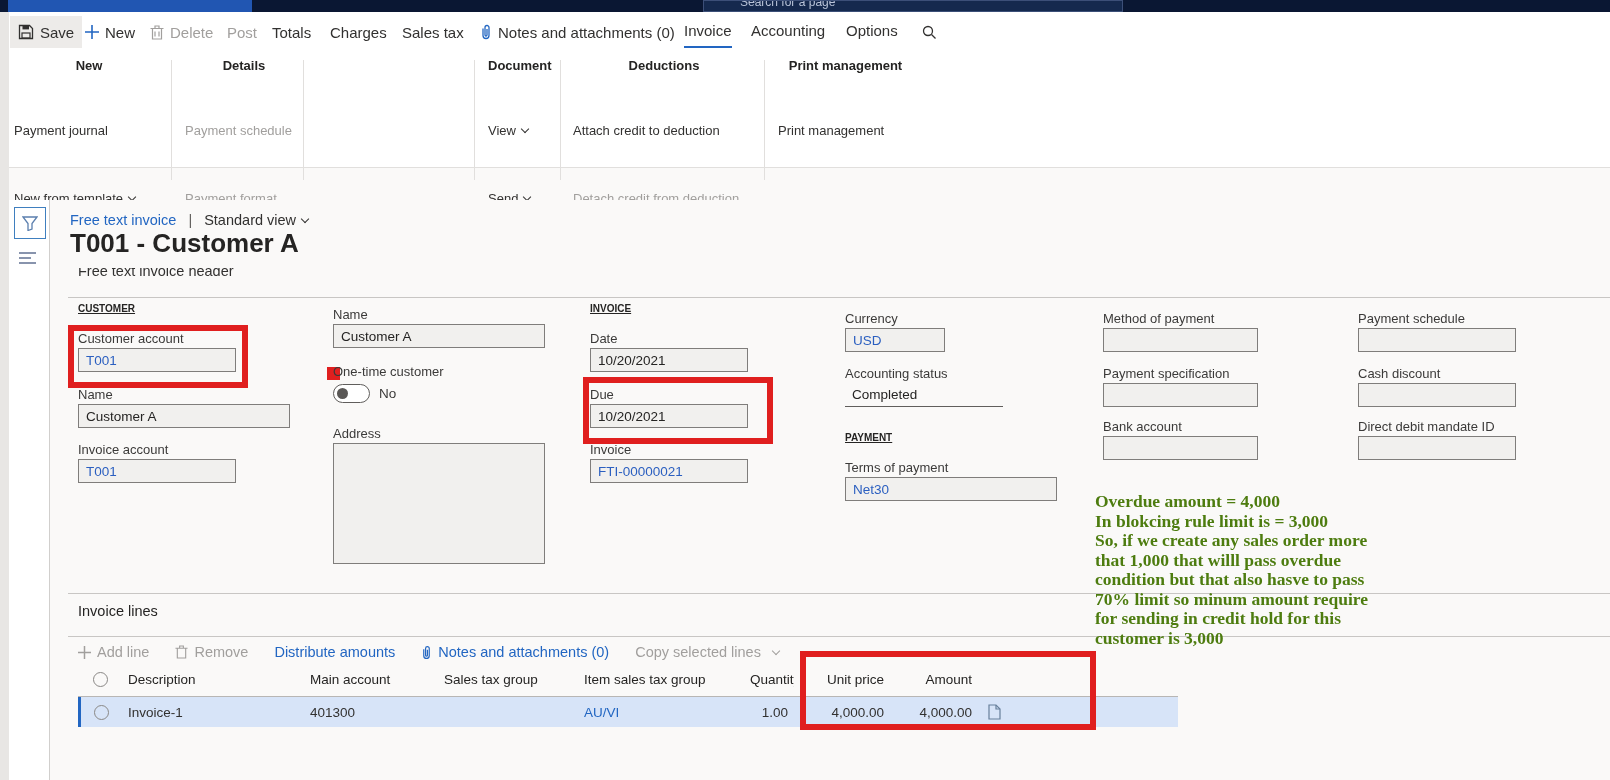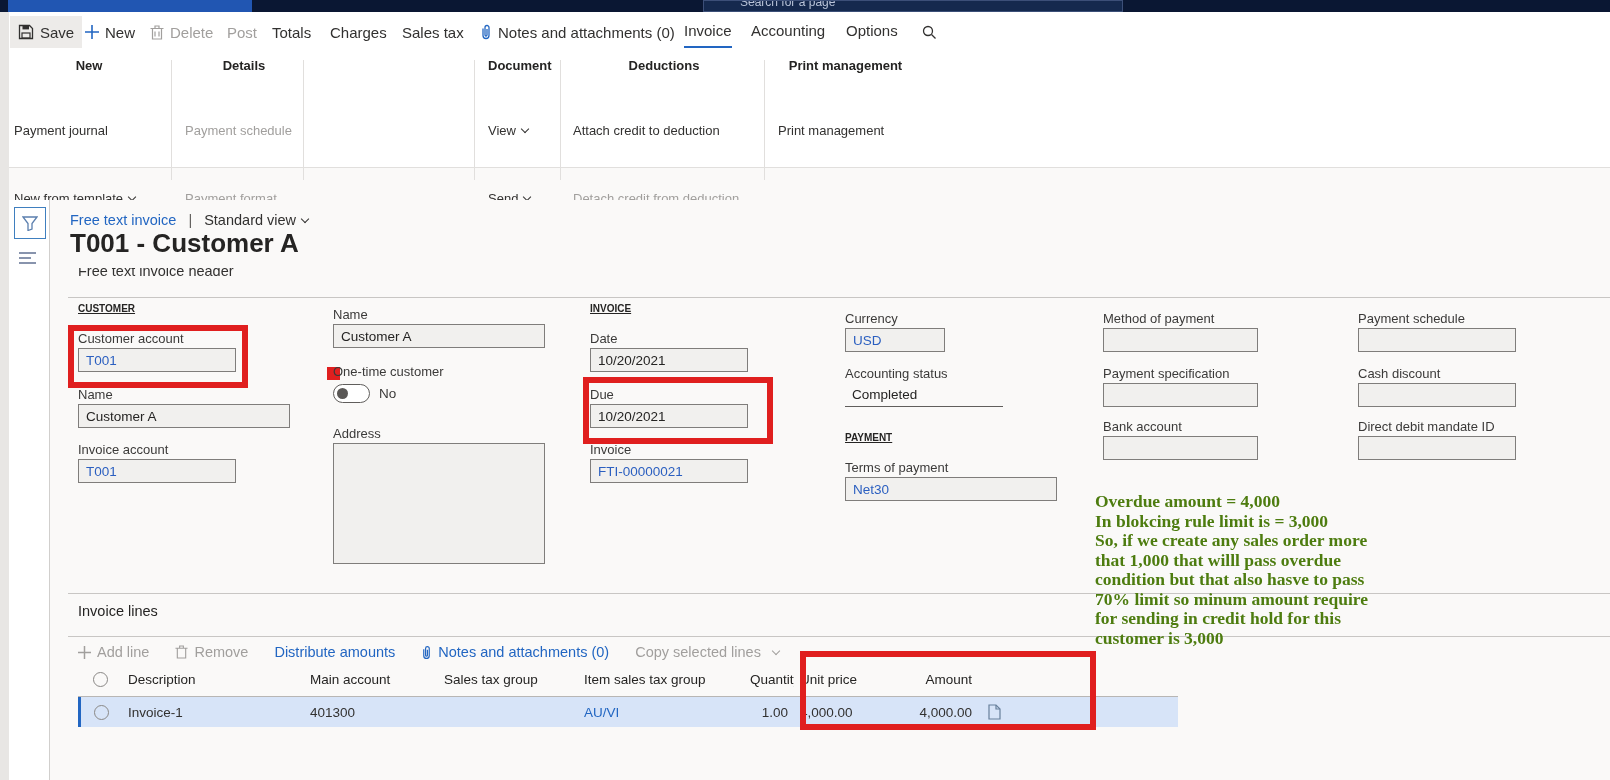--- a/index.html
+++ b/index.html
@@ -80,21 +80,21 @@
   .il-toolbar .blue { color:#2266c2; }
 
   .tbl { position:absolute; left:28px; top:463px; width:1100px; }
   .trow { display:flex; align-items:center; height:32px; font-size:13.5px; }
   .trow.head { height:34px; border-bottom:1px solid #b8b6b4; color:#252423; }
   .trow.sel { background:#d7e4f8; border-left:3px solid #2266c2; height:30px; }
   .tc { padding:0 6px; overflow:hidden; white-space:nowrap; }
   .c-radio{width:44px; display:flex; justify-content:center;}
   .trow.sel .c-radio{width:41px;}
   .c-desc{width:182px}.c-main{width:134px}.c-stg{width:140px}.c-istg{width:166px}
-  .c-qty{width:50px;text-align:right}.c-price{width:96px;text-align:left}.c-amt{width:88px;text-align:right}
+  .c-qty{width:50px;text-align:right}.c-price{width:96px;text-align:right}.c-amt{width:88px;text-align:right}
   .c-icon{width:40px; display:flex; align-items:center; padding-left:10px;}
   .radio { width:15px; height:15px; border:1.3px solid #8a8886; border-radius:50%; background:transparent; }
   .linkblue { color:#2266c2; }
 </style>
 </head>
 <body>
 
 <div id="app">
 
   <div class="topbar">

